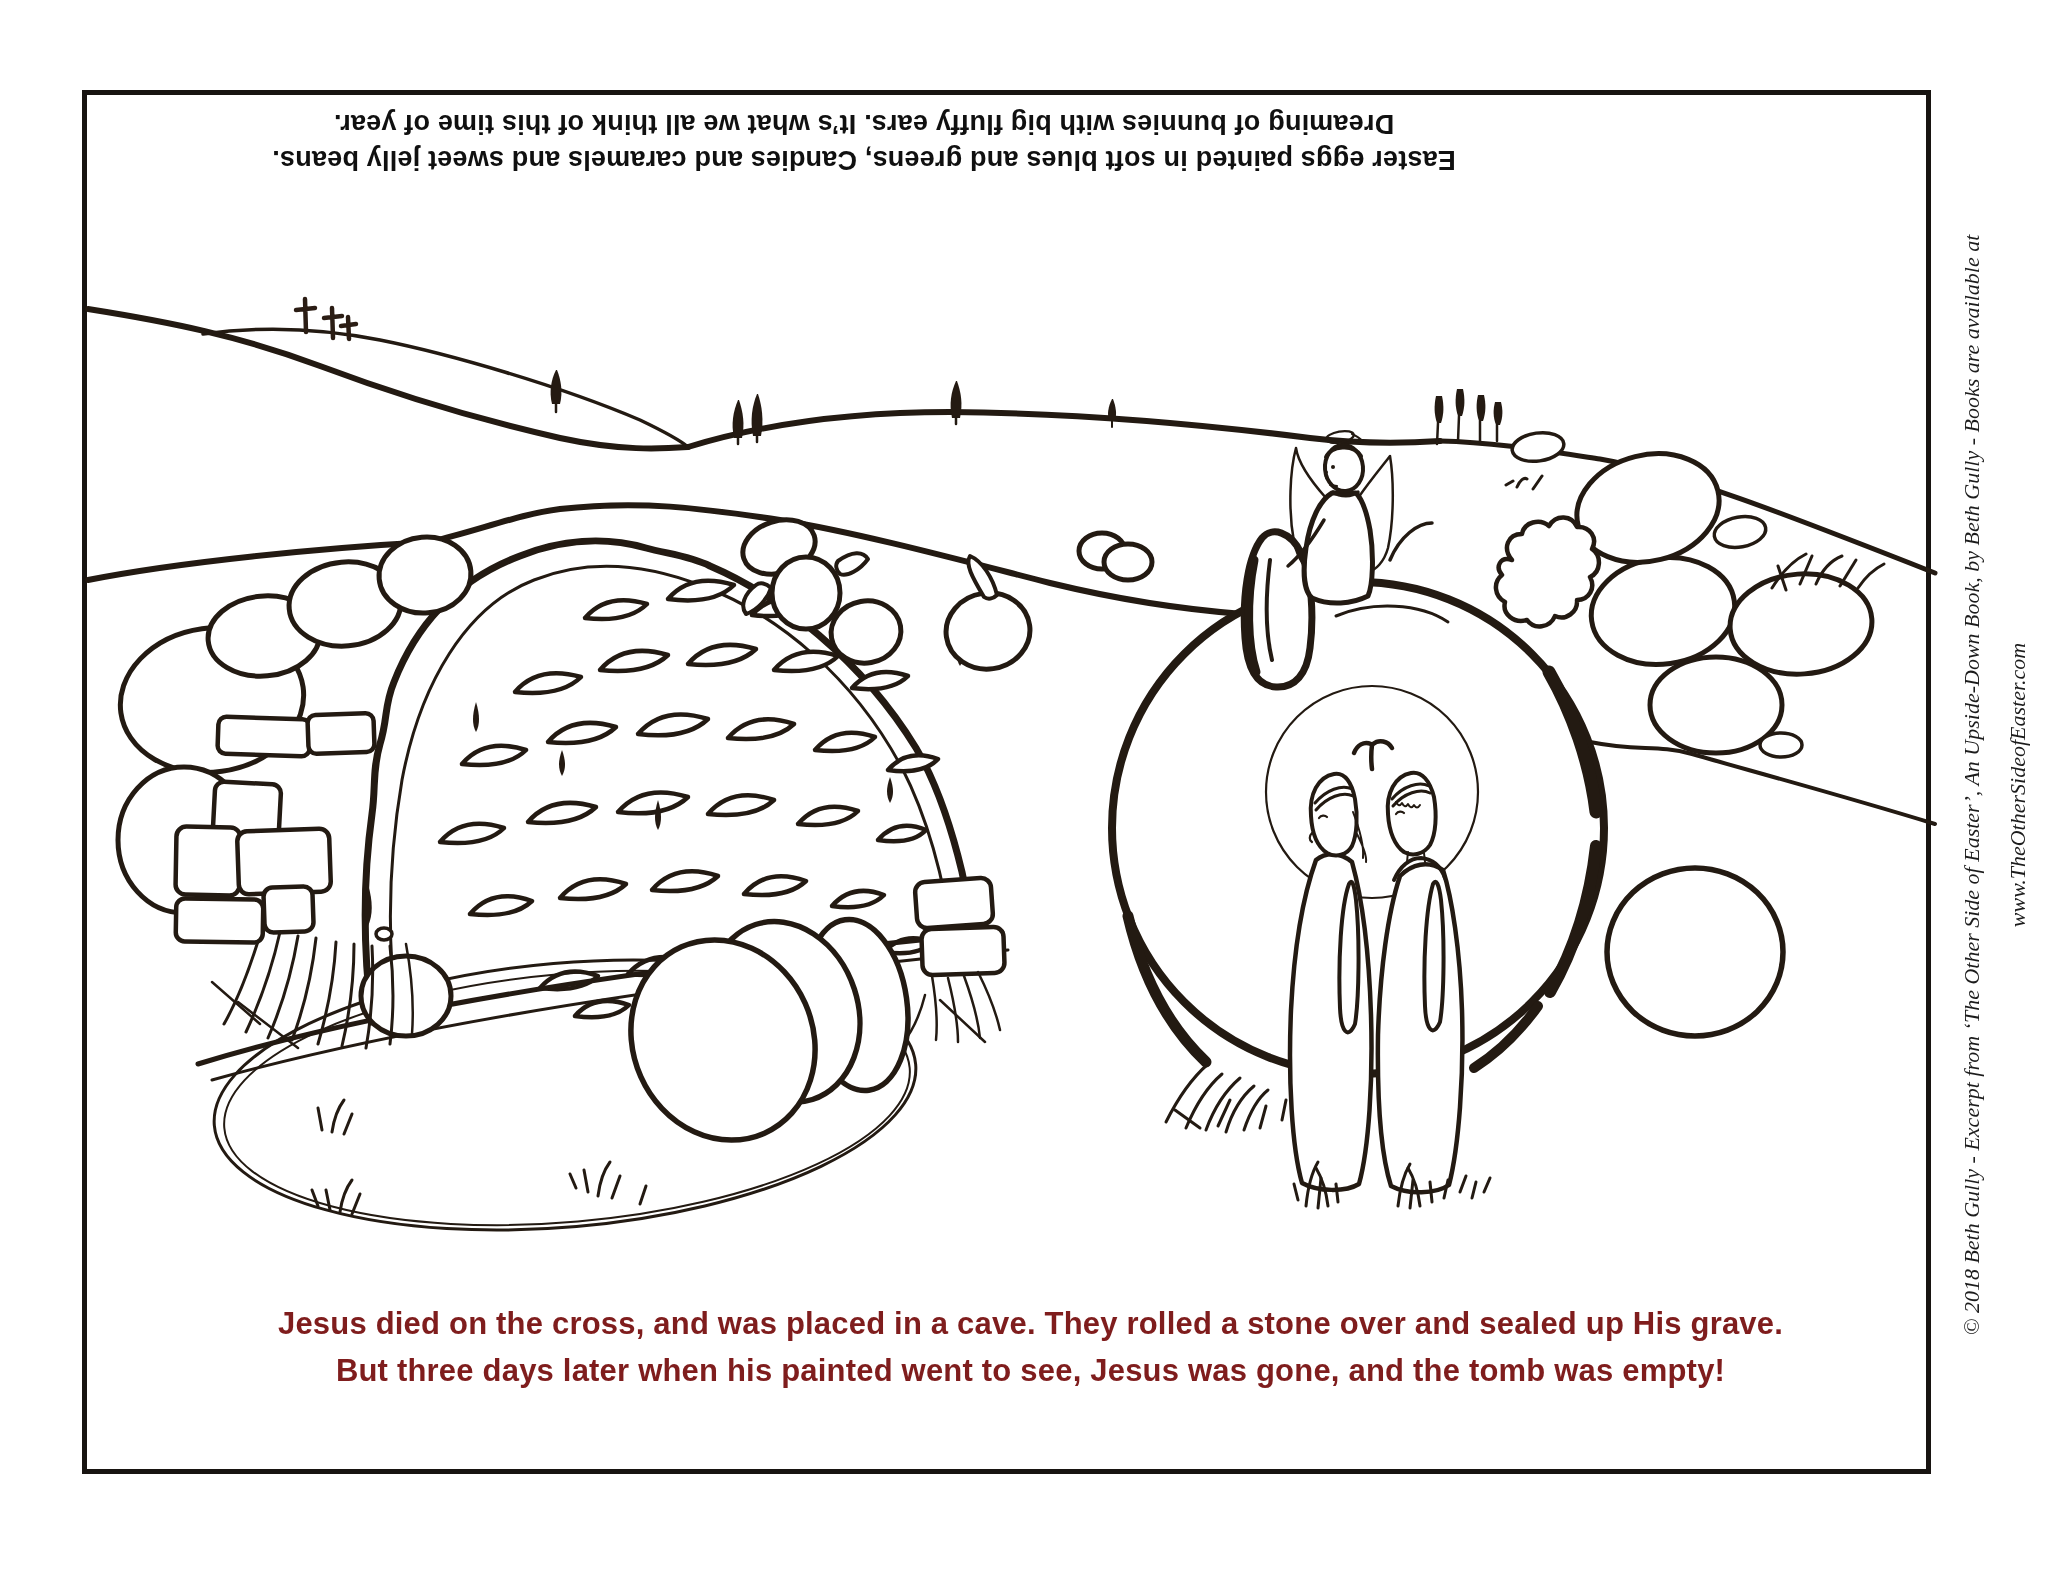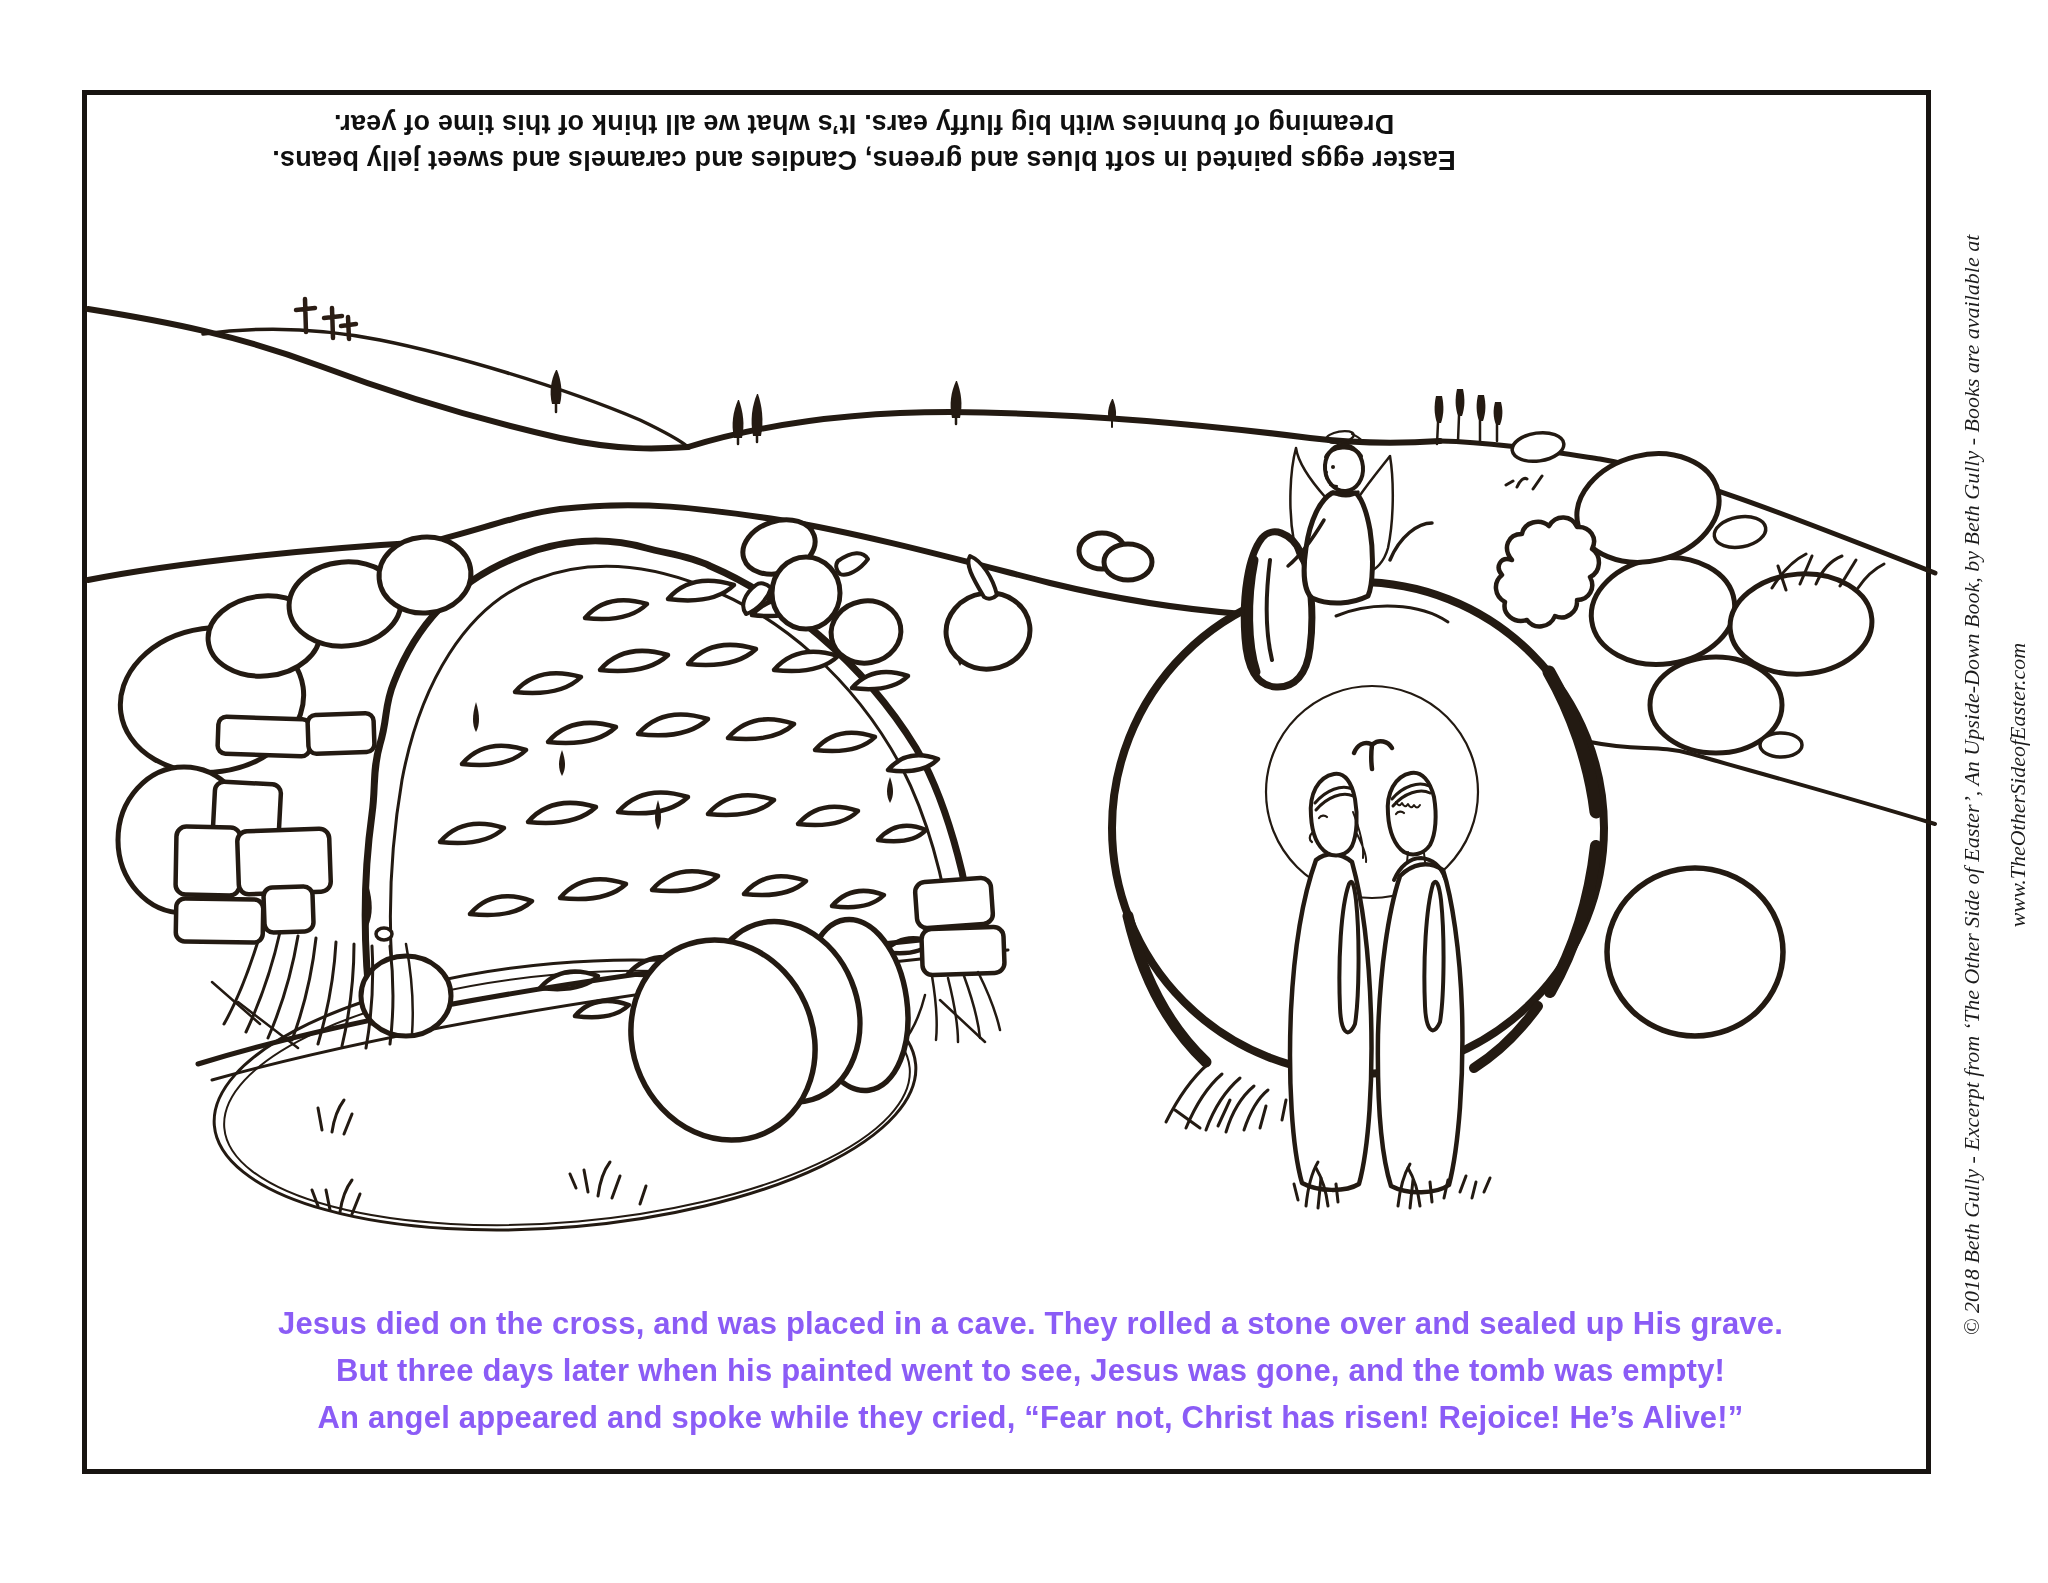--- a/index.html
+++ b/index.html
@@ -4,21 +4,21 @@
 <style>
   html,body{margin:0;padding:0;}
   body{width:2048px;height:1583px;background:#ffffff;position:relative;overflow:hidden;
        font-family:"Liberation Sans",sans-serif;}
   .frame{position:absolute;left:82px;top:90px;width:1849px;height:1384px;border:5px solid #181411;box-sizing:border-box;}
   .art{position:absolute;left:0;top:0;width:2048px;height:1583px;}
   .top-quote{position:absolute;left:82px;top:106px;width:1564px;text-align:center;
        font-weight:bold;font-size:27px;line-height:36px;color:#101010;
        transform:rotate(180deg);letter-spacing:.2px;}
   .bottom-quote{position:absolute;left:106px;top:1300px;width:1849px;text-align:center;
-       font-weight:bold;font-size:31px;line-height:47px;color:#8b5cf6;letter-spacing:.2px;}
+       font-weight:bold;font-size:31px;line-height:47px;color:#7f1d1d;letter-spacing:.2px;}
   .side-credit{position:absolute;left:1277px;top:762px;width:1390px;height:46px;line-height:46px;
        text-align:center;transform:rotate(-90deg);
        font-family:"Liberation Serif",serif;font-style:italic;font-size:22px;color:#1c1c1c;}
 </style>
 </head>
 <body>
 
 <div class="frame"></div>
 
 <svg class="art" viewBox="0 0 2048 1583" fill="none" stroke="#231a12" stroke-linecap="round" stroke-linejoin="round">
@@ -296,16 +296,15 @@
 </svg>
 
 <div class="top-quote">
   <div>Easter eggs painted in soft blues and greens, Candies and caramels and sweet jelly beans.</div>
   <div>Dreaming of bunnies with big fluffy ears. It’s what we all think of this time of year.</div>
 </div>
 
 <div class="bottom-quote">
   <div>Jesus died on the cross, and was placed in a cave. They rolled a stone over and sealed up His grave.</div>
   <div>But three days later when his painted went to see, Jesus was gone, and the tomb was empty!</div>
-  <div>An angel appeared and spoke while they cried, “Fear not, Christ has risen! Rejoice! He’s Alive!”</div>
 </div>
 
 <div class="side-credit">© 2018 Beth Gully - Excerpt from ‘The Other Side of Easter’, An Upside-Down Book, by Beth Gully - Books are available at www.TheOtherSideofEaster.com</div>
 
 </body></html>

